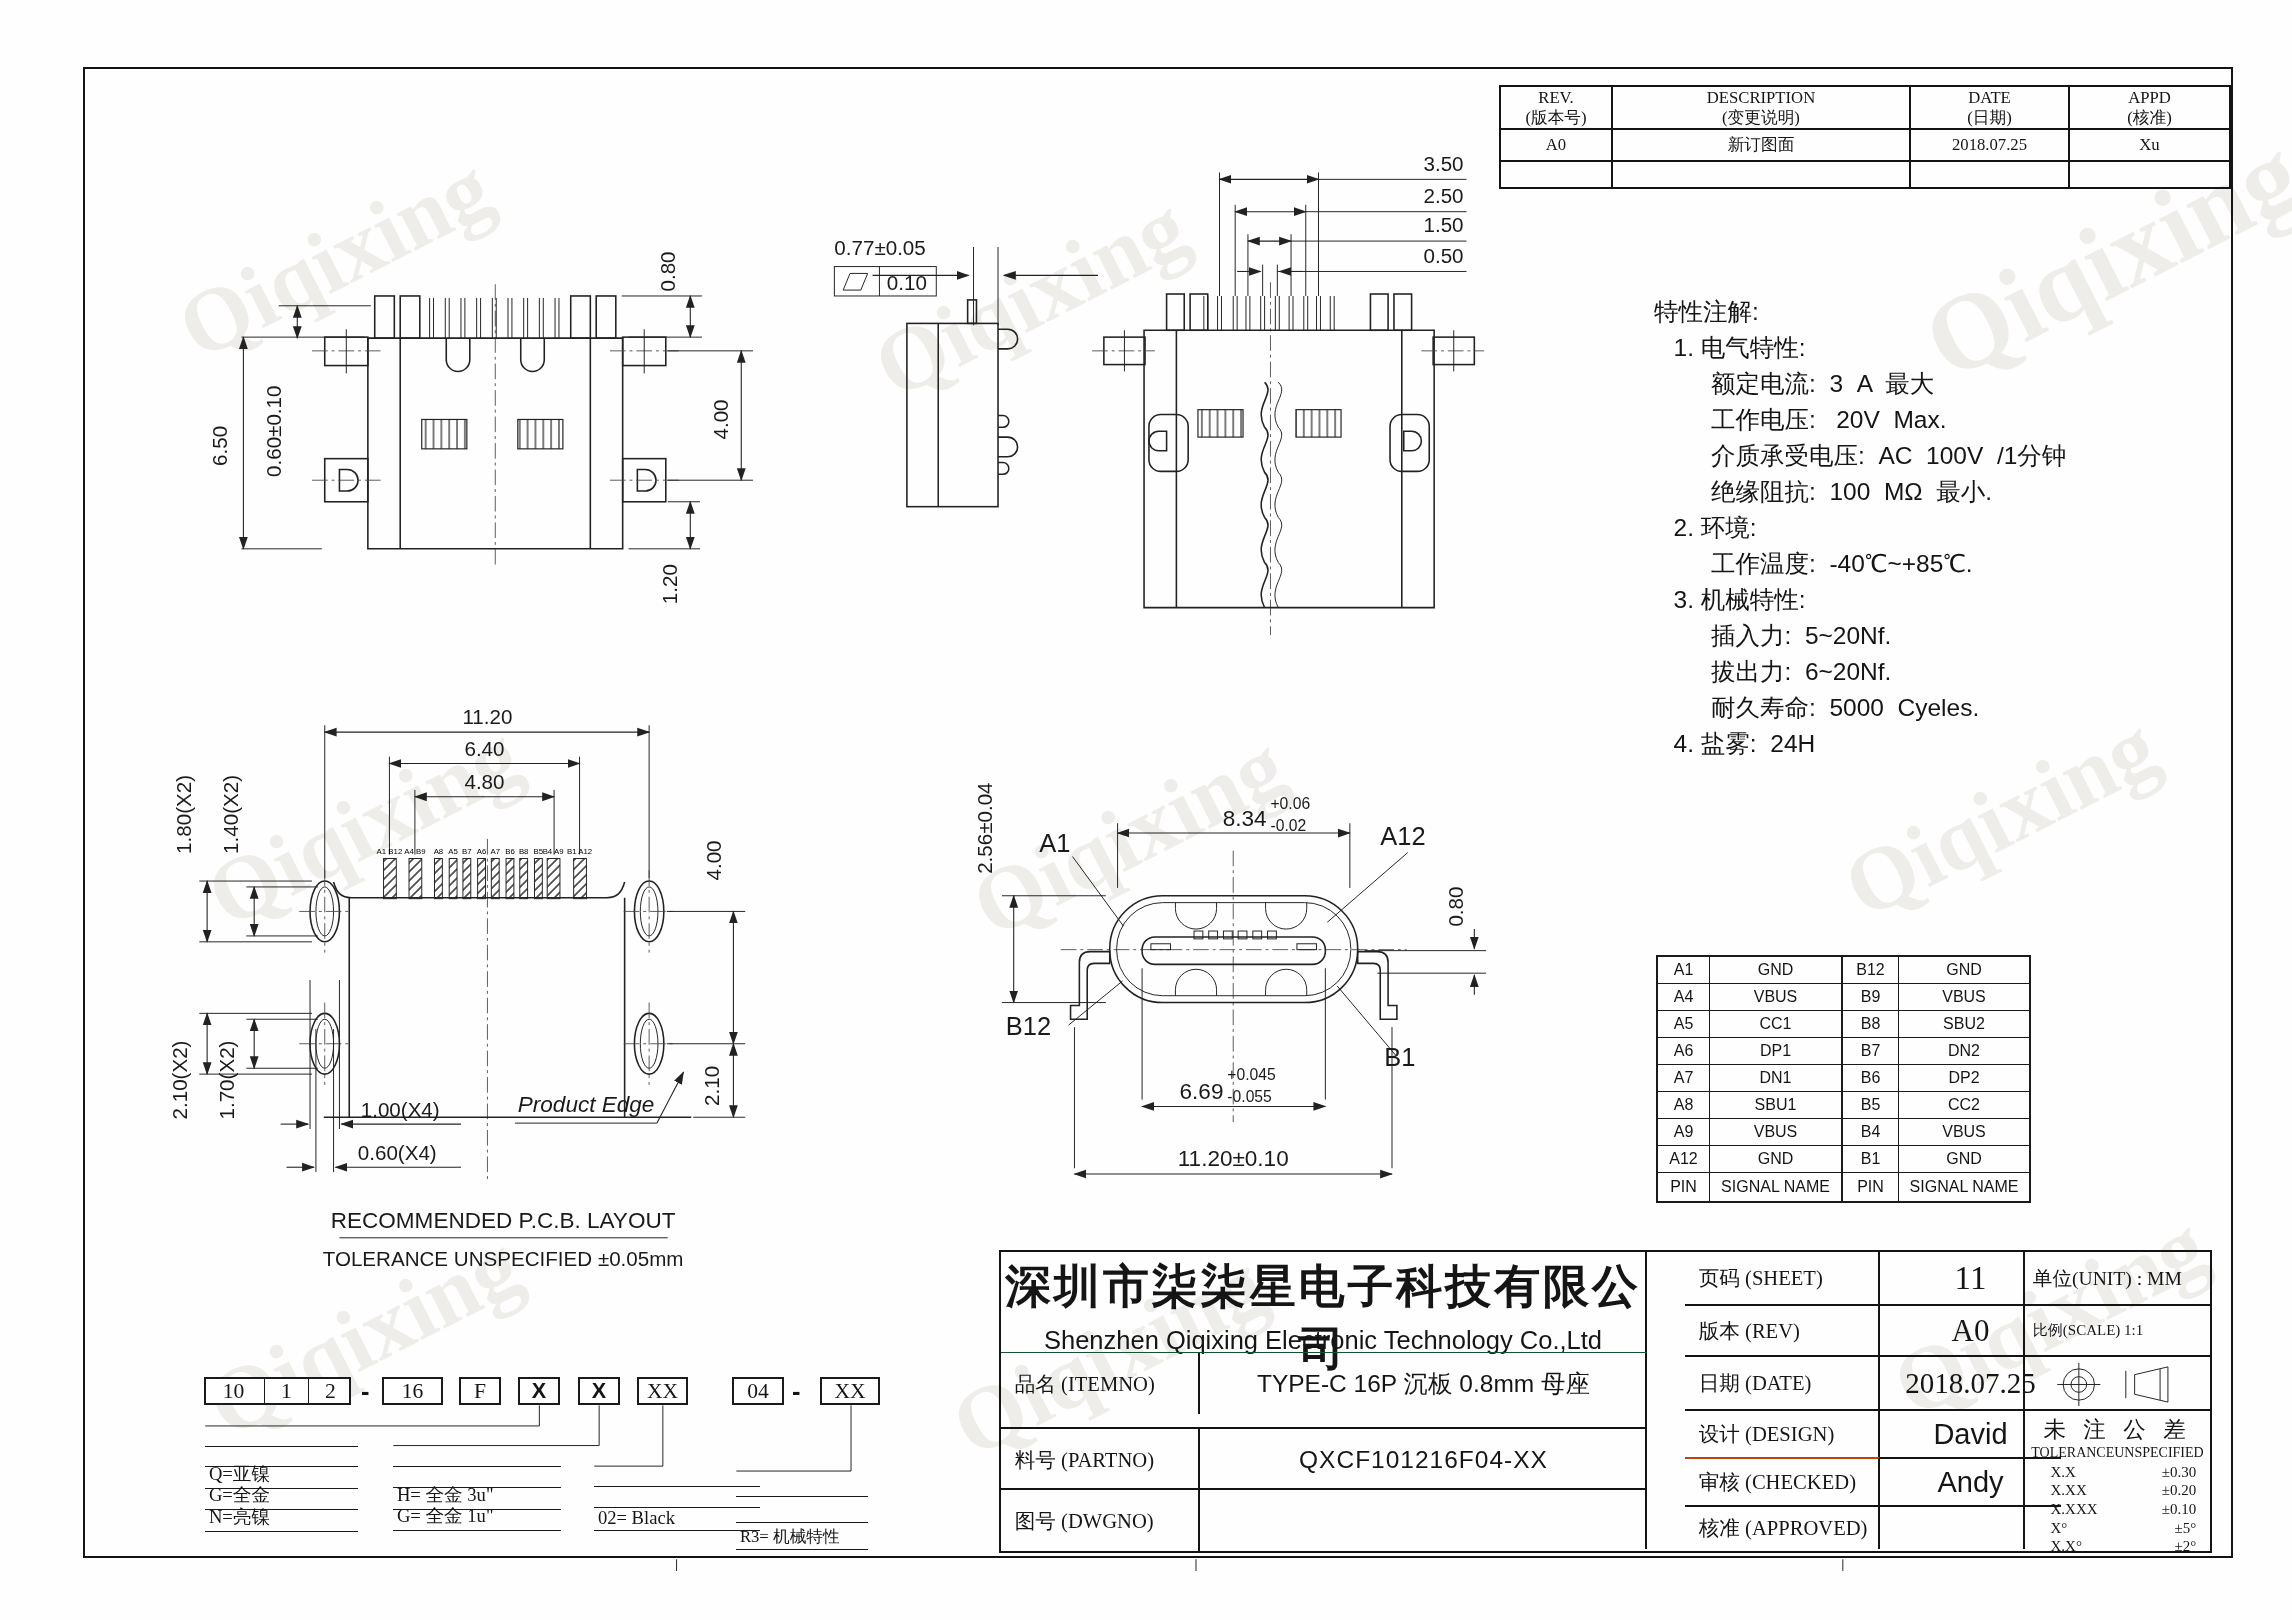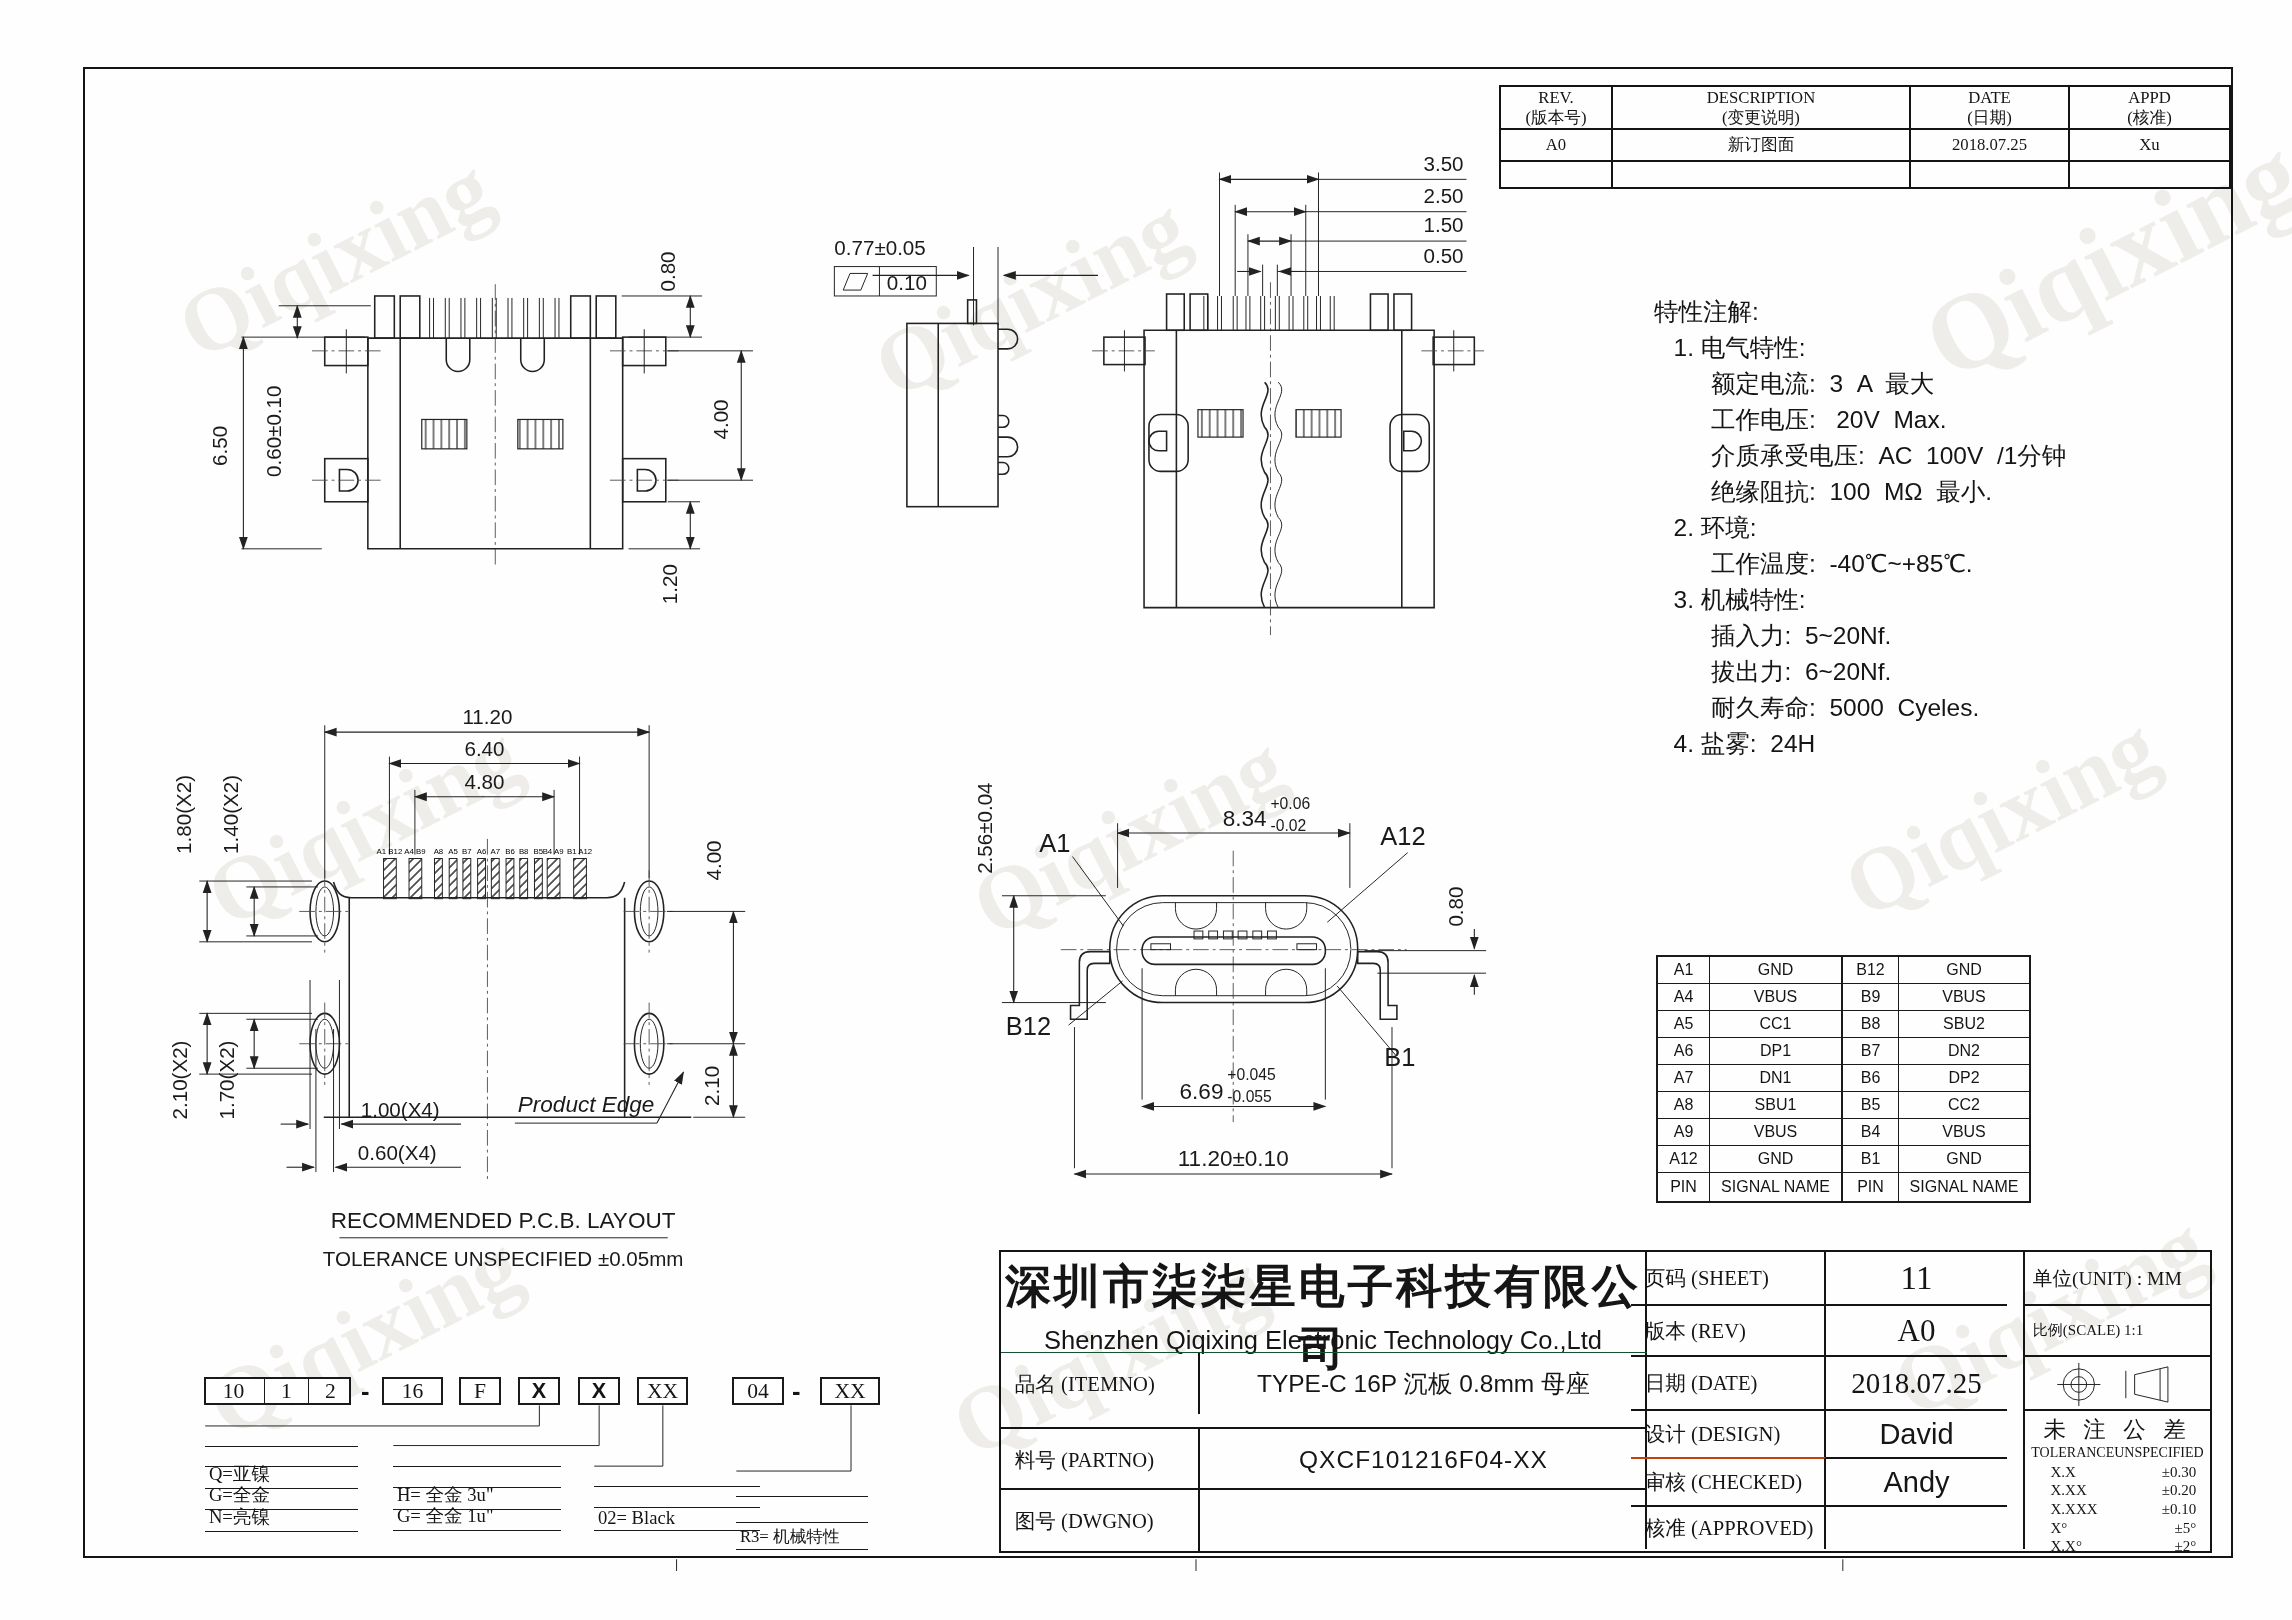--- a/index.html
+++ b/index.html
@@ -420,21 +420,21 @@
       <div class="abs" style="left:0;top:175px;width:646px;height:61px;border-top:2px solid #141414;">
         <div class="abs tbl" style="left:0;top:0;width:199px;height:61px;border-right:2px solid #141414;">料号 (PARTNO)</div>
         <div class="abs tbv" style="left:199px;top:0;width:447px;height:61px;font-size:24.5px;letter-spacing:1px;">QXCF101216F04-XX</div>
       </div>
       <div class="abs" style="left:0;top:236px;width:646px;height:61px;border-top:2px solid #141414;">
         <div class="abs tbl" style="left:0;top:0;width:199px;height:61px;border-right:2px solid #141414;">图号 (DWGNO)</div>
         <div class="abs tbv" style="left:199px;top:0;width:447px;height:61px;font-size:24.5px;"></div>
       </div>
     </div>
 
-    <div class="abs" style="left:630px;top:0;width:376px;height:297px;">
+    <div class="abs" style="left:684px;top:0;width:376px;height:297px;">
       <div class="abs tbl" style="left:0;top:0;width:195px;height:52px;border-right:2px solid #141414;">页码 (SHEET)</div>
       <div class="abs tbv ser" style="left:195px;top:0;width:181px;height:52px;font-size:33px;">11</div>
       <div class="abs tbl" style="left:0;top:52px;width:195px;height:51px;border-top:2px solid #141414;border-right:2px solid #141414;">版本 (REV)</div>
       <div class="abs tbv ser" style="left:195px;top:52px;width:181px;height:51px;border-top:2px solid #141414;font-size:31px;">A0</div>
       <div class="abs tbl" style="left:0;top:103px;width:195px;height:54px;border-top:2px solid #141414;border-right:2px solid #141414;">日期 (DATE)</div>
       <div class="abs tbv ser" style="left:195px;top:103px;width:181px;height:54px;border-top:2px solid #141414;font-size:29px;">2018.07.25</div>
       <div class="abs tbl" style="left:0;top:157px;width:195px;height:48px;border-top:2px solid #141414;border-right:2px solid #141414;">设计 (DESIGN)</div>
       <div class="abs tbv" style="left:195px;top:157px;width:181px;height:48px;border-top:2px solid #141414;font-size:29px;">David</div>
       <div class="abs tbl" style="left:0;top:205px;width:195px;height:48px;border-top:2px solid #c2410c;border-right:2px solid #141414;">审核 (CHECKED)</div>
       <div class="abs tbv" style="left:195px;top:205px;width:181px;height:48px;border-top:2px solid #141414;font-size:29px;">Andy</div>

